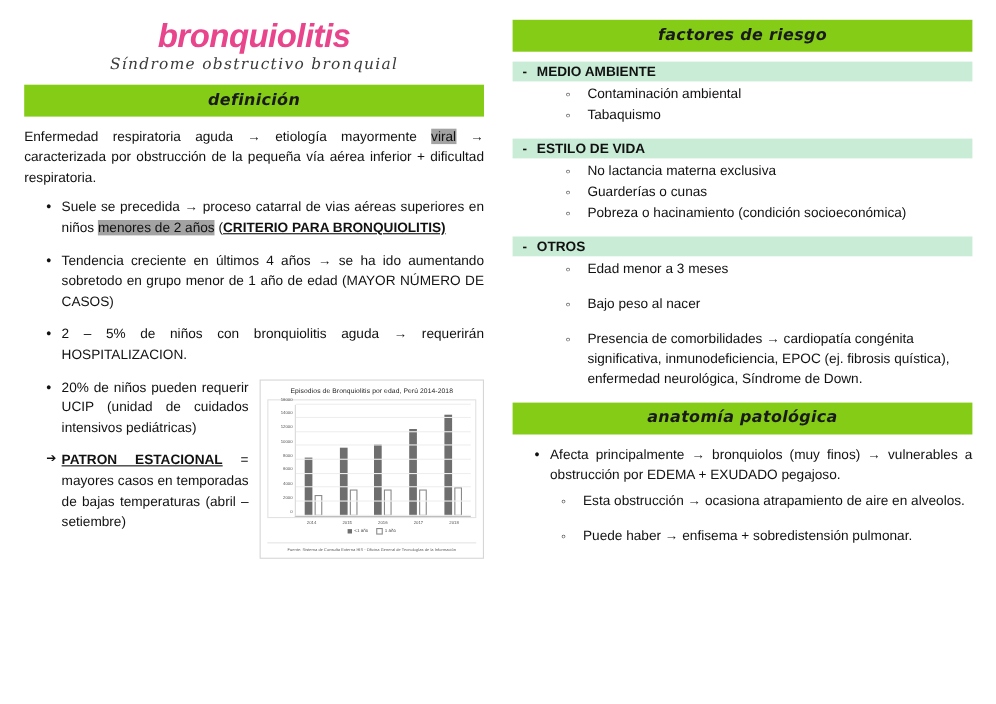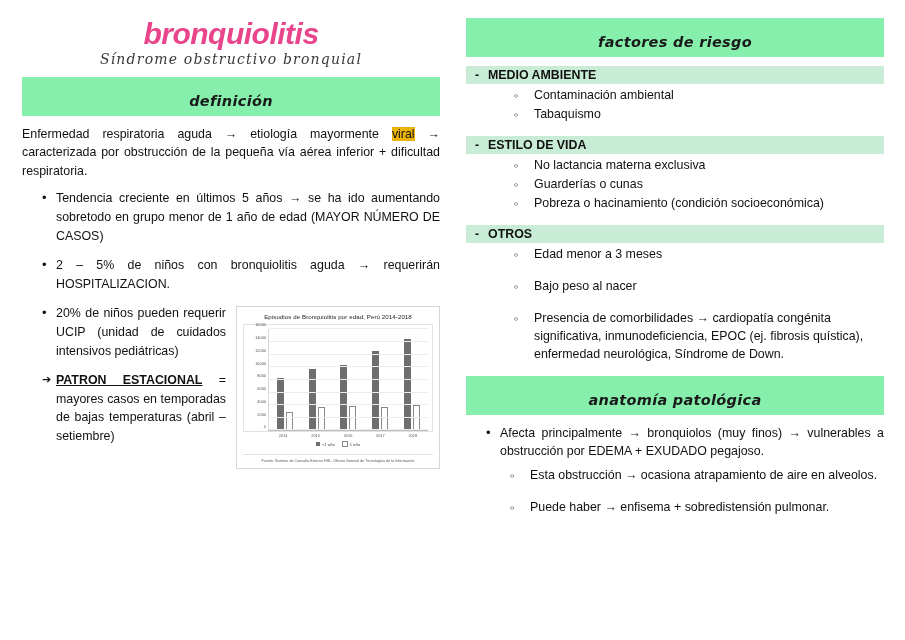--- a/index.html
+++ b/index.html
@@ -46,23 +46,23 @@
     font-family: "DejaVu Serif", serif;
     font-style: italic;
     font-size: 14px;
     color: #3a3a3a;
     letter-spacing: 1.2px;
     margin-top: 1px;
   }
 
   
   .section-head {
-    background: #86efac;
+    background: #84cc16;
     text-align: center;
-    padding: 16px 4px 7px 4px;
+    padding: 6px 4px 7px 4px;
     margin: 0 0 9px 0;
     font-family: "DejaVu Sans", sans-serif;
     font-weight: bold;
     font-style: italic;
     font-size: 14.5px;
     color: #1a1a1a;
     letter-spacing: 0.3px;
   }
   .section-head.tight { margin-top: 4px; }
 
@@ -88,21 +88,21 @@
   }
   ul.bullets > li::before {
     content: "\2022";
     position: absolute;
     left: 0;
     top: -1px;
     font-size: 13px;
   }
   ul.bullets > li.arrow::before { content: "\2794"; font-size: 11px; top: 0; }
 
-  .hl { background: #eab308; }
+  .hl { background: #a3a3a3; }
   .bu { font-weight: bold; text-decoration: underline; }
   .u  { text-decoration: underline; font-weight: bold; }
 
   
   .epi-flow { position: relative; }
   .chart-card {
     float: right;
     width: 204px;
     margin: 2px 0 4px 10px;
     border: 1px solid #d6d6d6;
@@ -258,24 +258,27 @@
 
     <div class="title-block">
       <div class="doc-title">bronquiolitis</div>
       <div class="doc-subtitle">Síndrome obstructivo bronquial</div>
     </div>
 
     <div class="section-head">definición</div>
 
     <p class="para"><span>Enfermedad respiratoria aguda → etiología mayormente </span><span class="hl">viral</span><span> → caracterizada por obstrucción de la pequeña vía aérea inferior + dificultad respiratoria.</span></p>
 
-
-
     <ul class="bullets">
-      <li>Tendencia creciente en últimos 5 años → se ha ido aumentando sobretodo en grupo menor de 1 año de edad (MAYOR NÚMERO DE CASOS)</li>
+      <li><span>Suele se precedida → proceso catarral de vias aéreas superiores en niños </span><span class="hl">menores de 2 años</span><span> (</span><span class="bu">CRITERIO PARA BRONQUIOLITIS)</span></li>
+    </ul>
+
+
+    <ul class="bullets">
+      <li>Tendencia creciente en últimos 4 años → se ha ido aumentando sobretodo en grupo menor de 1 año de edad (MAYOR NÚMERO DE CASOS)</li>
       <li>2 – 5% de niños con bronquiolitis aguda → requerirán HOSPITALIZACION.</li>
     </ul>
 
     <div class="epi-flow">
 
       <div class="chart-card">
         <div class="chart-title">Episodios de Bronquiolitis por edad, Perú 2014-2018</div>
         <div class="plot-box">
           <div class="plot-inner">
             <div class="y-axis">

